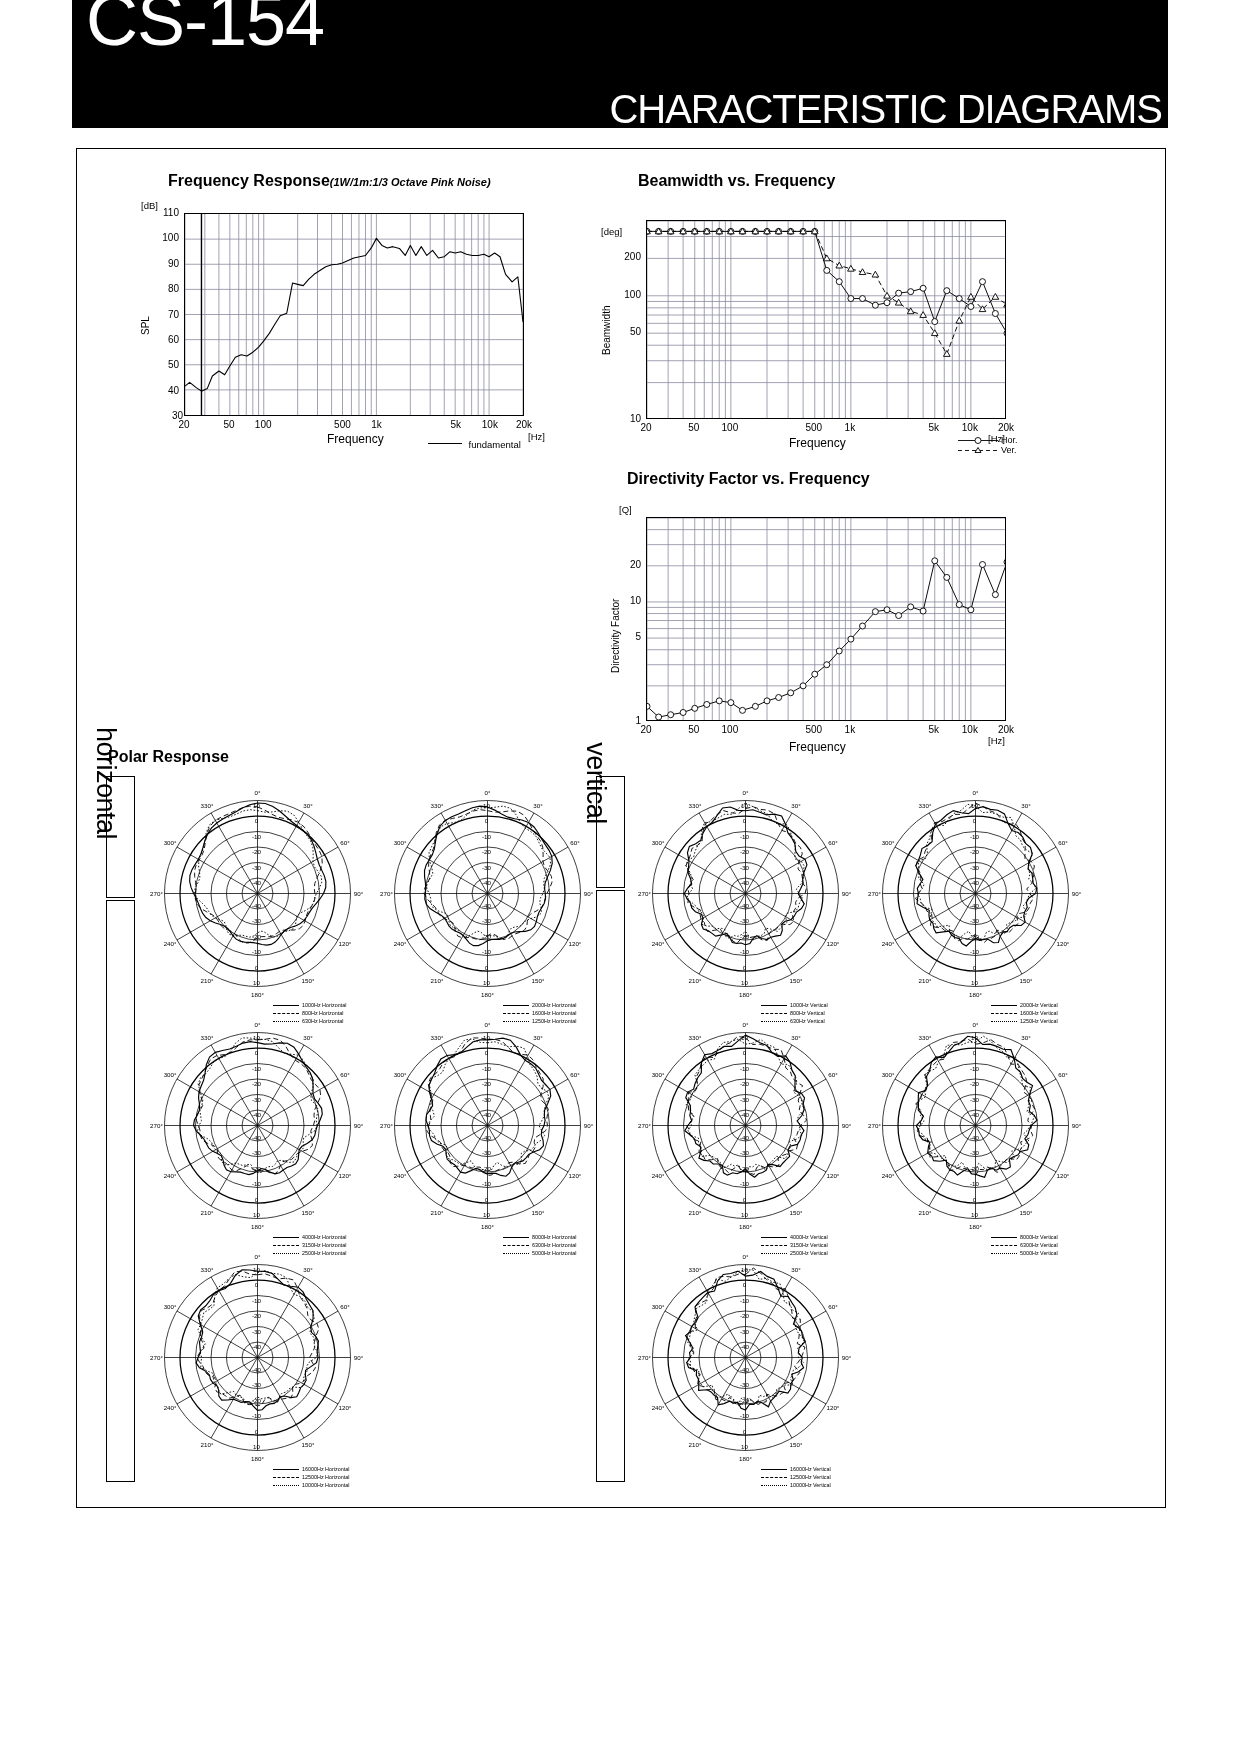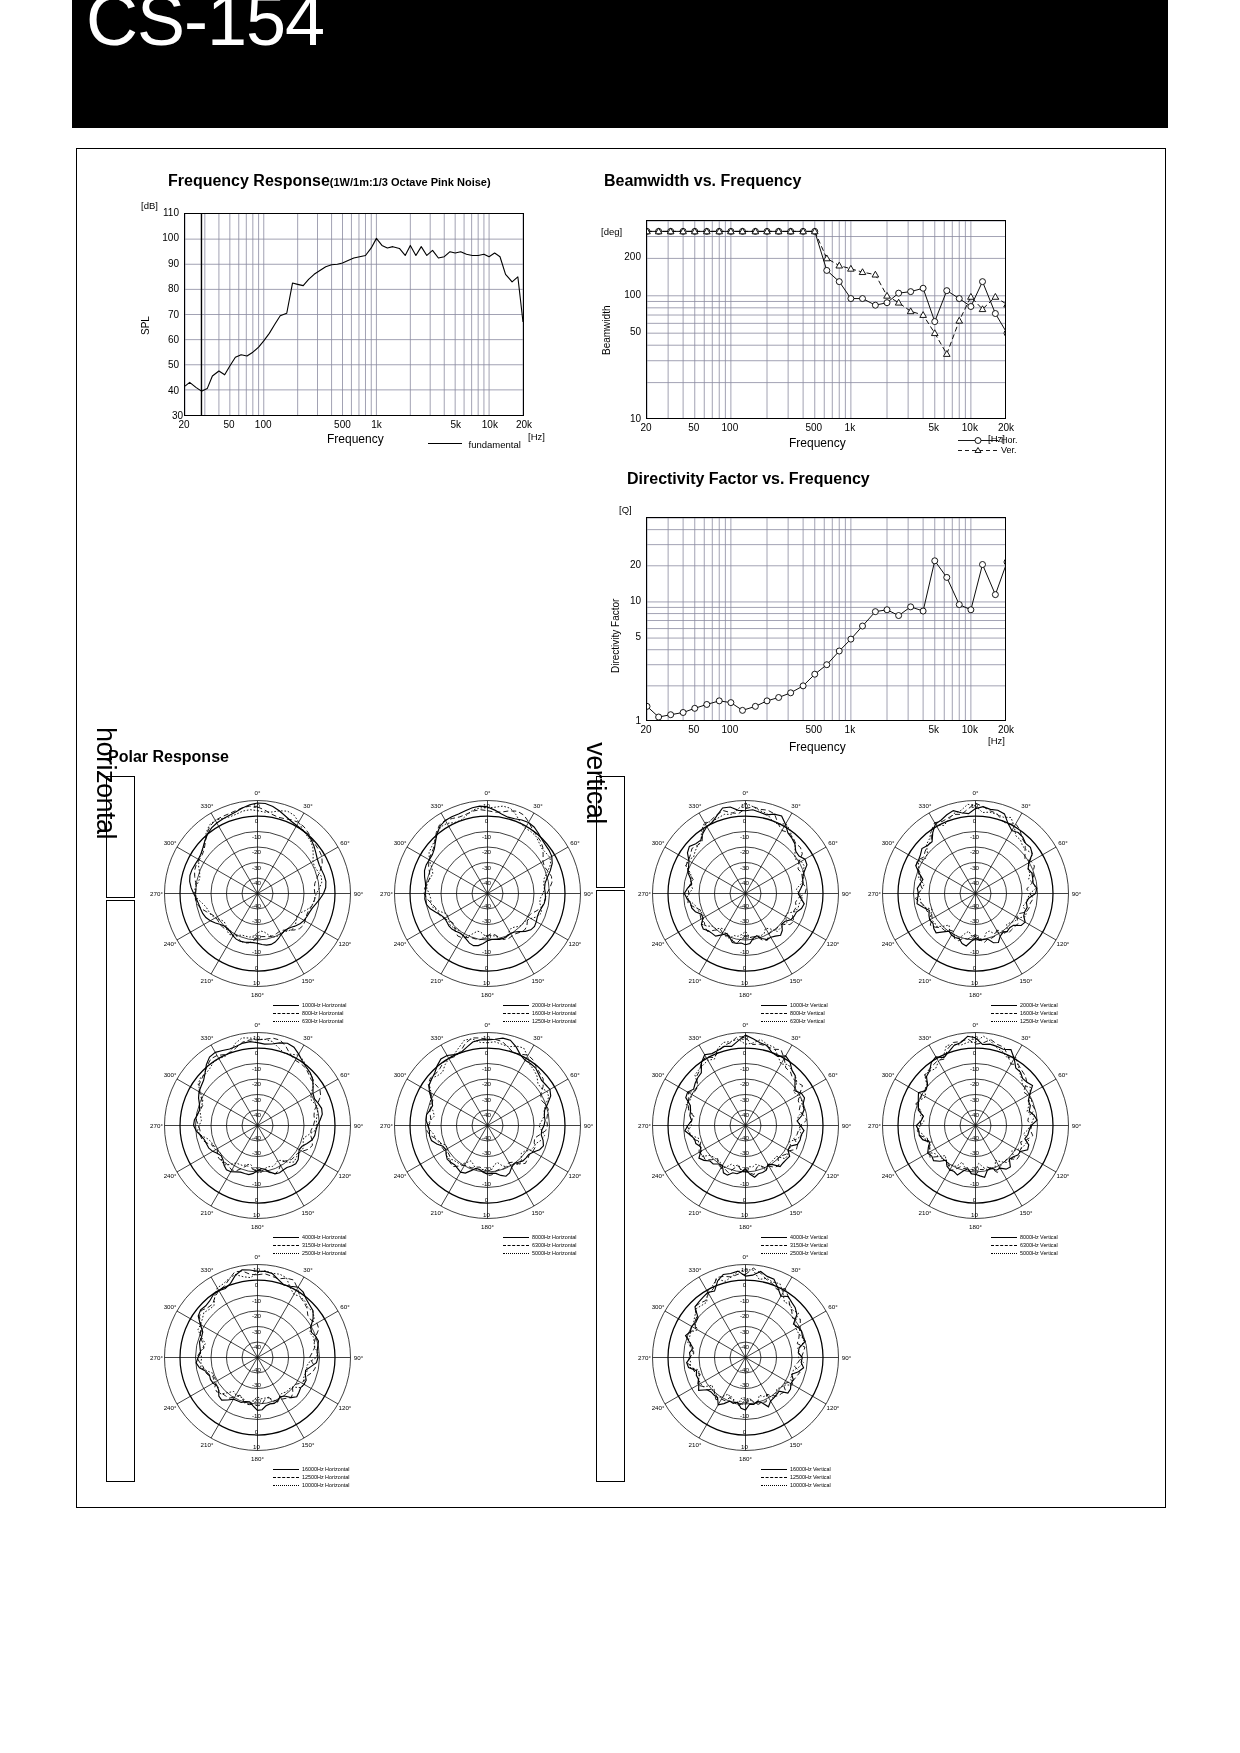--- a/index.html
+++ b/index.html
@@ -10,21 +10,21 @@
   .hdr-model{position:absolute;left:14px;top:-16px;color:#fff;font-size:72px;font-weight:400;
              letter-spacing:-1px;font-family:"Liberation Sans",sans-serif;line-height:1;}
   .hdr-sub{position:absolute;right:6px;bottom:-2px;color:#fff;font-size:40px;font-weight:400;
            letter-spacing:-1px;line-height:1.05;white-space:nowrap;}
 
   
   .frame{position:absolute;left:76px;top:148px;width:1088px;height:1358px;border:1px solid #000;}
 
   
   .chart-title{position:absolute;font-size:16px;font-weight:bold;white-space:nowrap;}
-  .chart-title .sub{font-size:11px;font-weight:bold;}
+  .chart-title .sub{font-size:11px;font-weight:bold;font-style:italic;}
   .axis-unit{position:absolute;font-size:9.5px;white-space:nowrap;}
   .tick{position:absolute;font-size:10px;white-space:nowrap;}
   .tick-r{position:absolute;font-size:10px;white-space:nowrap;text-align:right;}
   .axname{position:absolute;font-size:12px;white-space:nowrap;}
   .axname-v{position:absolute;font-size:10px;white-space:nowrap;
             transform:rotate(-90deg);transform-origin:left top;}
   .plot{position:absolute;border:1px solid #000;box-sizing:border-box;background:#fff;overflow:hidden;}
   .plot svg{display:block;}
   .legend{position:absolute;font-size:9px;white-space:nowrap;}
 
@@ -42,20 +42,21 @@
   .sidebar-lab span{position:absolute;left:50%;top:6px;font-size:27px;font-weight:400;
         white-space:nowrap;transform:translateX(-50%) rotate(90deg);transform-origin:center top;
         letter-spacing:-0.5px;}
   .sect-title{position:absolute;font-size:16px;font-weight:bold;}
 </style>
 </head>
 <body>
 
 <div class="hdr">
   <div class="hdr-model">CS-154</div>
+  <div class="hdr-sub">CHARACTERISTIC DIAGRAMS</div>
 </div>
 
 <div class="frame"></div>
 
 <div class="chart-title" style="left:168px;top:172px;">
   <span>Frequency Response</span><span class="sub">(1W/1m:1/3 Octave Pink Noise)</span>
 </div>
 <div class="axis-unit" style="left:141px;top:200px;">[dB]</div>
 <div id="fr-plot" class="plot" style="left:184px;top:213px;width:340px;height:203px;">
     <svg width="338" height="201">
@@ -120,21 +121,21 @@
     <div class="tick" style="left: 364.55px; top: 419px; width: 24px; text-align: center;">1k</div>
     <div class="tick" style="left: 443.767px; top: 419px; width: 24px; text-align: center;">5k</div>
     <div class="tick" style="left: 477.883px; top: 419px; width: 24px; text-align: center;">10k</div>
     <div class="tick" style="left: 512px; top: 419px; width: 24px; text-align: center;">20k</div>
   </div>
 <div class="legend" style="left:428px;top:439px;">
   <span style="display:inline-block;width:34px;border-top:1.2px solid #000;vertical-align:4px;"></span>
   <span style="margin-left:4px;font-size:9.5px;">fundamental</span>
 </div>
 
-<div class="chart-title" style="left:604px;top:172px;">Beamwidth vs. Frequency</div>
+<div class="chart-title" style="left:638px;top:172px;">Beamwidth vs. Frequency</div>
 <div class="axis-unit" style="left:601px;top:206px;margin-top:20px;">[deg]</div>
 <div id="bw-plot" class="plot" style="left:646px;top:220px;width:360px;height:199px;">
     <svg width="360" height="199">
       <line x1="0" y1="0" x2="0" y2="199" stroke="#8a8aa0" stroke-width="0.8"></line>
       <line x1="21.130951086681737" y1="0" x2="21.130951086681737" y2="199" stroke="#8a8aa0" stroke-width="0.8"></line>
       <line x1="36.12359947967775" y1="0" x2="36.12359947967775" y2="199" stroke="#8a8aa0" stroke-width="0.8"></line>
       <line x1="47.7528010406445" y1="0" x2="47.7528010406445" y2="199" stroke="#8a8aa0" stroke-width="0.8"></line>
       <line x1="57.254550566359484" y1="0" x2="57.254550566359484" y2="199" stroke="#8a8aa0" stroke-width="0.8"></line>
       <line x1="65.28816532203308" y1="0" x2="65.28816532203308" y2="199" stroke="#8a8aa0" stroke-width="0.8"></line>
       <line x1="72.24719895935547" y1="0" x2="72.24719895935547" y2="199" stroke="#8a8aa0" stroke-width="0.8"></line>

